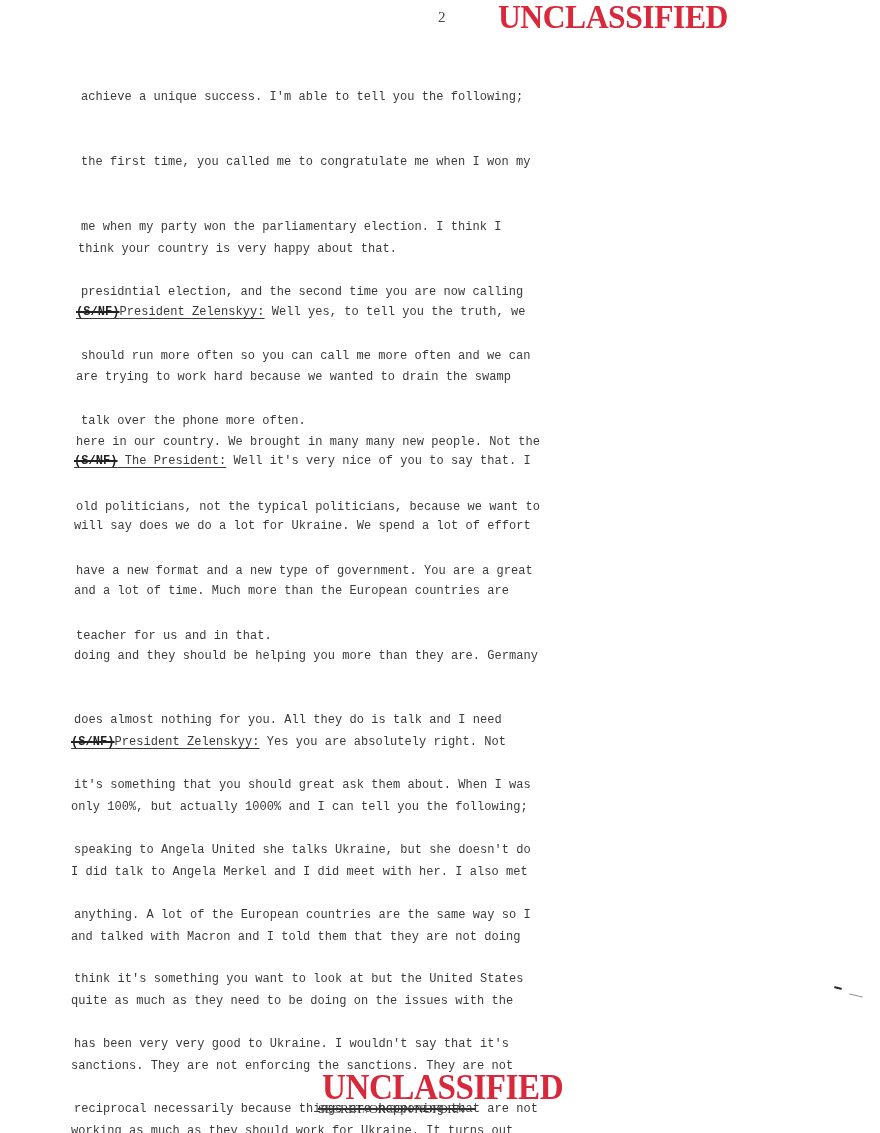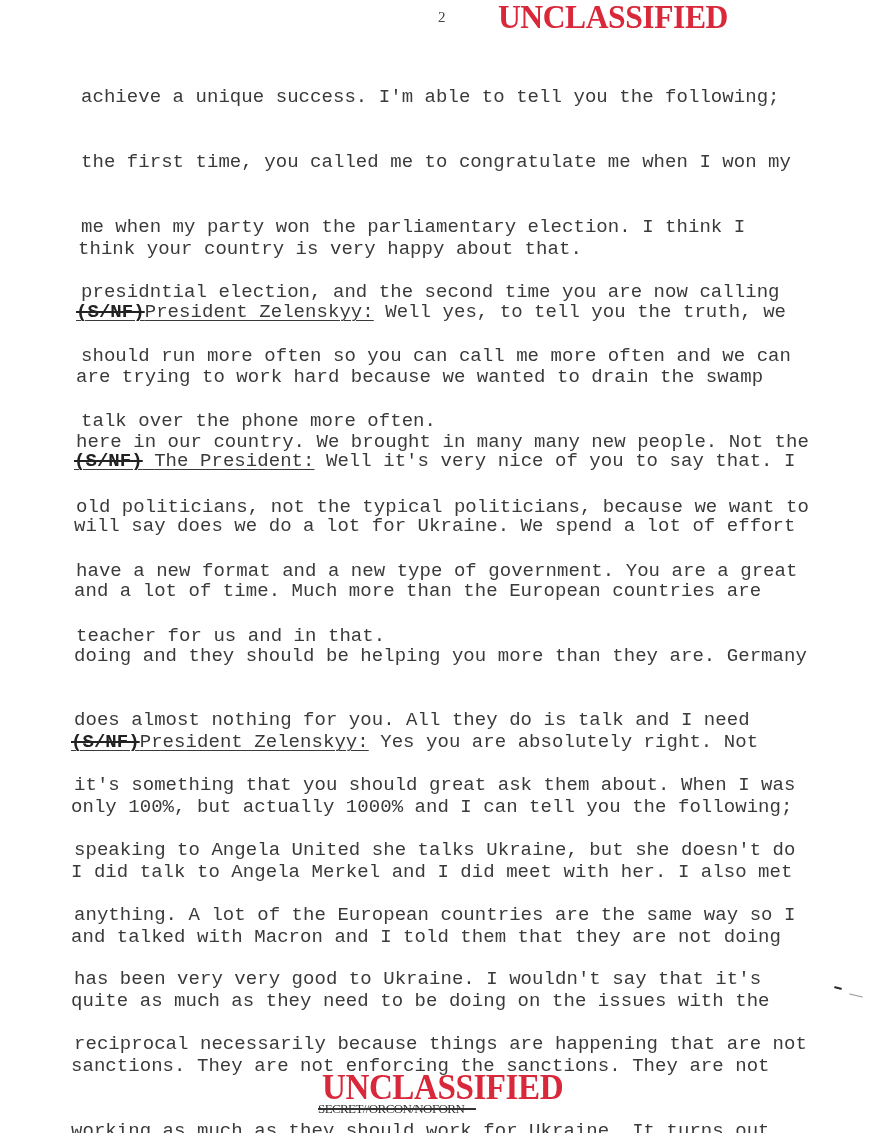--- a/index.html
+++ b/index.html
@@ -63,21 +63,21 @@
       background: #333;
     }
     .body-text {
       position: absolute;
       left: 0;
       top: 0;
       width: 880px;
     }
     .para {
       position: absolute;
-      font-size: 19px;
+      font-size: 12px;
       line-height: 21.6px;
       white-space: pre;
       letter-spacing: 0.05px;
     }
     .line { display: block; height: 21.6px; }
     .speaker {
       text-decoration: underline;
       text-underline-offset: 3px;
       text-decoration-thickness: 1px;
     }
@@ -126,20 +126,21 @@
 
   <div class="para" style="left:74px; top:408px;">
     <span class="line"><span class="speaker"><span class="marking">(S/NF)</span> <span>The President:</span></span><span> Well it's very nice of you to say that. I</span></span>
     <span class="line">will say does we do a lot for Ukraine. We spend a lot of effort</span>
     <span class="line">and a lot of time. Much more than the European countries are</span>
     <span class="line">doing and they should be helping you more than they are. Germany</span>
     <span class="line">does almost nothing for you. All they do is talk and I need</span>
     <span class="line">it's something that you should great ask them about. When I was</span>
     <span class="line">speaking to Angela United she talks Ukraine, but she doesn't do</span>
     <span class="line">anything. A lot of the European countries are the same way so I</span>
+    <span class="line">think it's something you want to look at but the United States</span>
     <span class="line">has been very very good to Ukraine. I wouldn't say that it's</span>
     <span class="line">reciprocal necessarily because things are happening that are not</span>
     
   </div>
 
   <div class="para" style="left:71px; top:689px;">
     <span class="line"><span class="speaker"><span class="marking">(S/NF)</span><span>President Zelenskyy:</span></span><span> Yes you are absolutely right. Not</span></span>
     <span class="line">only 100%, but actually 1000% and I can tell you the following;</span>
     <span class="line">I did talk to Angela Merkel and I did meet with her. I also met</span>
     <span class="line">and talked with Macron and I told them that they are not doing</span>

